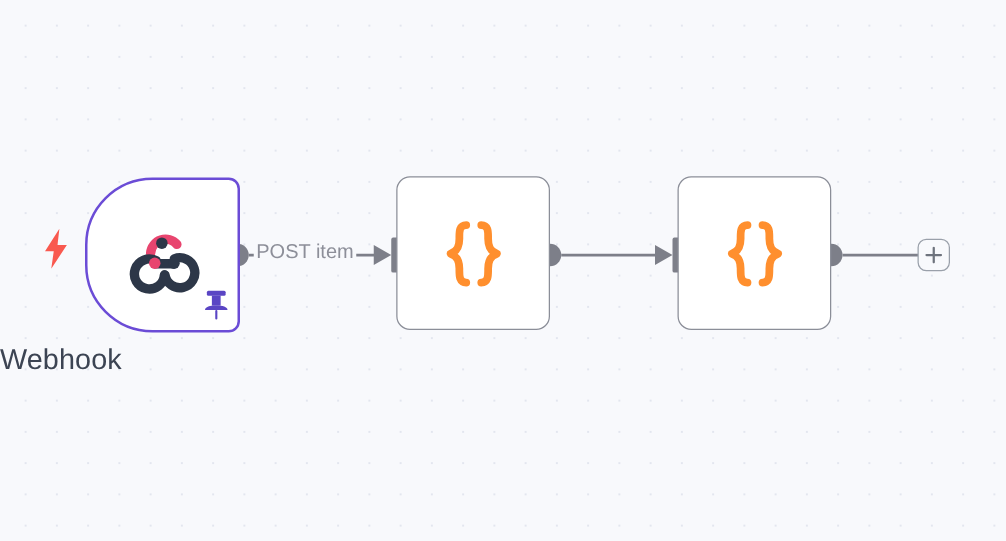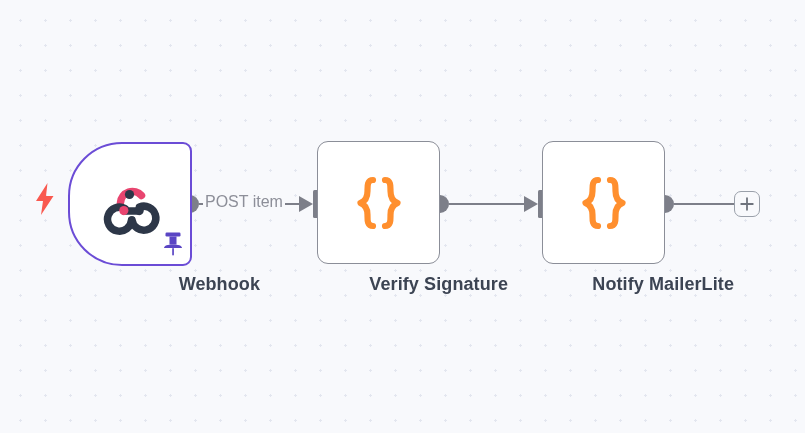--- a/index.html
+++ b/index.html
@@ -64,26 +64,25 @@
     inset: 0;
     display: flex;
     align-items: center;
     justify-content: center;
   }
 
   
   .node-caption {
     position: absolute;
     top: 274px;
-    text-align: right;
-    font-size: 18px;
+    text-align: left;
+    font-size: 23px;
     color: #3c4453;
     letter-spacing: 0.1px;
     white-space: nowrap;
-    font-weight: bold;
   }
   .cap-1 { left: 0px;   width: 260px; }
   .cap-2 { left: 248px; width: 260px; }
   .cap-3 { left: 474px; width: 260px; }
 
   
   .bolt-icon {
     position: absolute;
     left: 34px;
     top: 183px;
@@ -199,22 +198,20 @@
       <svg width="74" height="74" viewBox="0 0 74 74">
         <path d="M31 14 C25 14 25.5 20 25.5 25 C25.5 31 24 35 18.5 37
                  C24 39 25.5 43 25.5 49 C25.5 54 25 60 31 60" fill="none" stroke="#ff8f2e" stroke-width="6.2" stroke-linecap="round" stroke-linejoin="round"></path>
         <path d="M43 14 C49 14 48.5 20 48.5 25 C48.5 31 50 35 55.5 37
                  C50 39 48.5 43 48.5 49 C48.5 54 49 60 43 60" fill="none" stroke="#ff8f2e" stroke-width="6.2" stroke-linecap="round" stroke-linejoin="round"></path>
       </svg>
     </div>
   </div>
 
   <div class="node-caption cap-1">Webhook</div>
-  <div class="node-caption cap-2">Verify Signature</div>
-  <div class="node-caption cap-3">Notify MailerLite</div>
 
   <div class="add-button">
     <svg width="14" height="14" viewBox="0 0 14 14">
       <path d="M7 1.2 L7 12.8 M1.2 7 L12.8 7" stroke="#6e737d" stroke-width="1.8" stroke-linecap="round"></path>
     </svg>
   </div>
 
 </div>
 
 </body></html>

